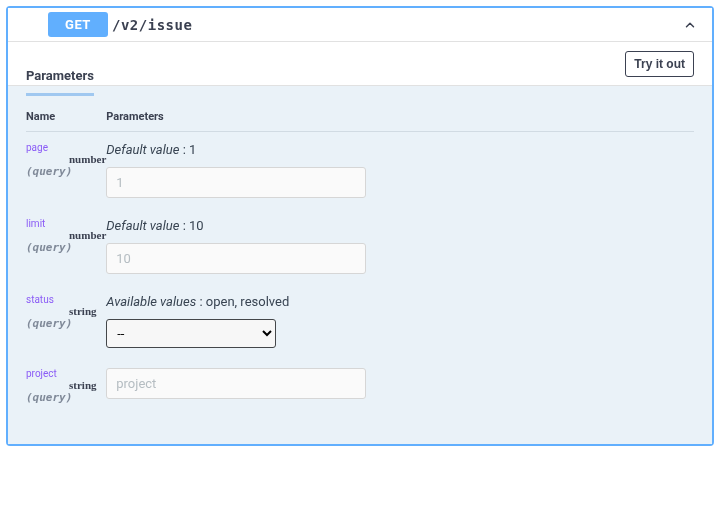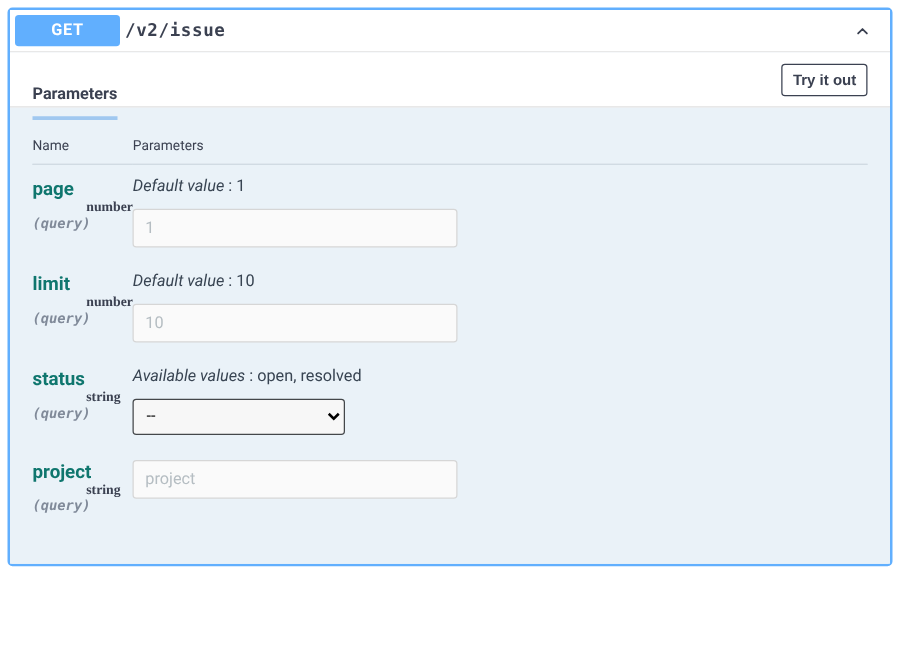--- a/index.html
+++ b/index.html
@@ -24,24 +24,25 @@
     cursor: pointer;
     background: #fff;
     border-bottom: 1px solid #e1e1e1;
   }
   .method-tag {
     background: #61affe;
     color: #fff;
     font-weight: 700;
     font-size: 13px;
     padding: 5px 0;
-    width: 84px;
+    width: 60px;
     text-align: center;
     border-radius: 3px;
     letter-spacing: 0.5px;
+    margin-left: 36px;
   }
   .path {
     font-family: "SFMono-Regular", Menlo, Consolas, monospace;
     font-size: 14px;
     font-weight: 600;
     color: #3b4151;
     margin-left: 4px;
     flex: 1;
     letter-spacing: 0.5px;
   }
@@ -89,34 +90,34 @@
   .params {
     padding: 14px 18px 30px 18px;
   }
   table {
     width: 100%;
     border-collapse: collapse;
   }
   thead th {
     text-align: left;
     font-size: 11px;
-    font-weight: 400;
+    font-weight: 700;
     color: #3b4151;
     padding: 10px 0 8px 0;
     border-bottom: 1px solid #d1dbe3;
   }
   th.col-name { width: 80px; }
   tbody td {
     vertical-align: top;
     padding: 10px 0;
   }
   .param-name {
-    font-size: 15px;
-    font-weight: 700;
-    color: #0f766e;
+    font-size: 10px;
+    font-weight: 400;
+    color: #8b5cf6;
   }
   .param-type {
     font-family: Liberation Serif, serif;
     font-size: 11px;
     font-weight: 700;
     color: #3b4151;
     padding-left: 43px;
   }
   .param-in {
     font-family: "SFMono-Regular", Menlo, Consolas, monospace;

